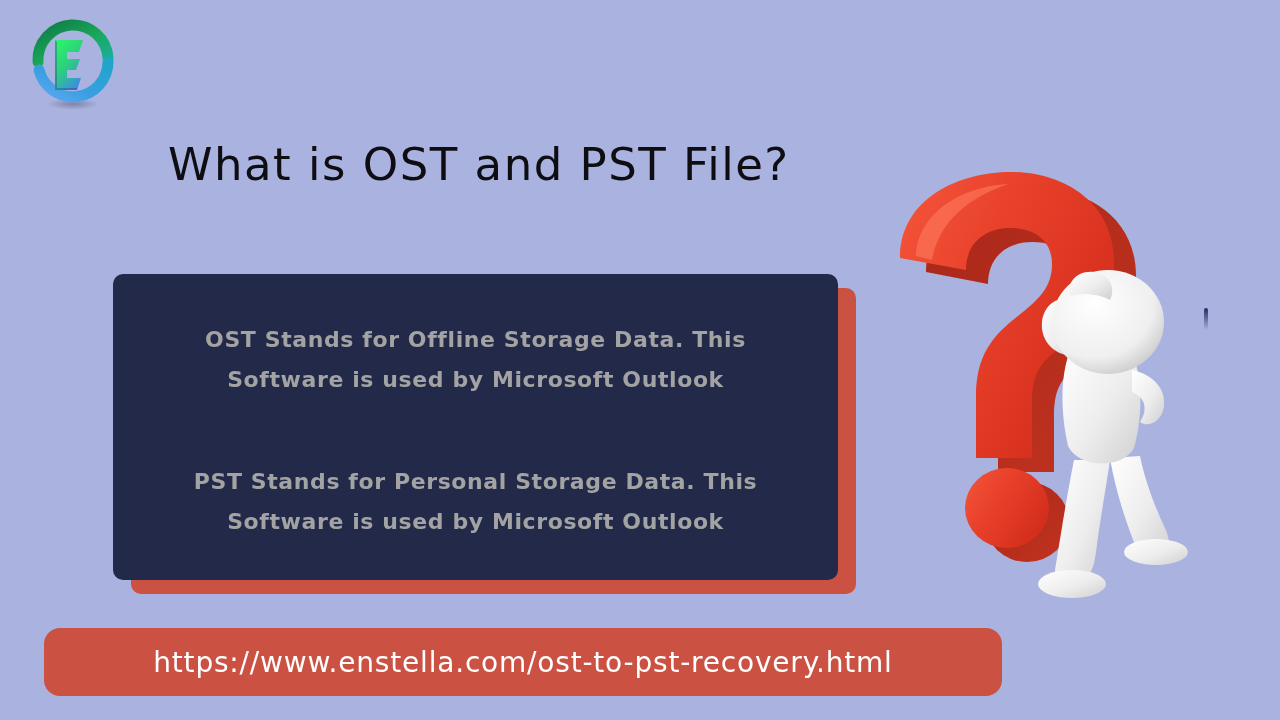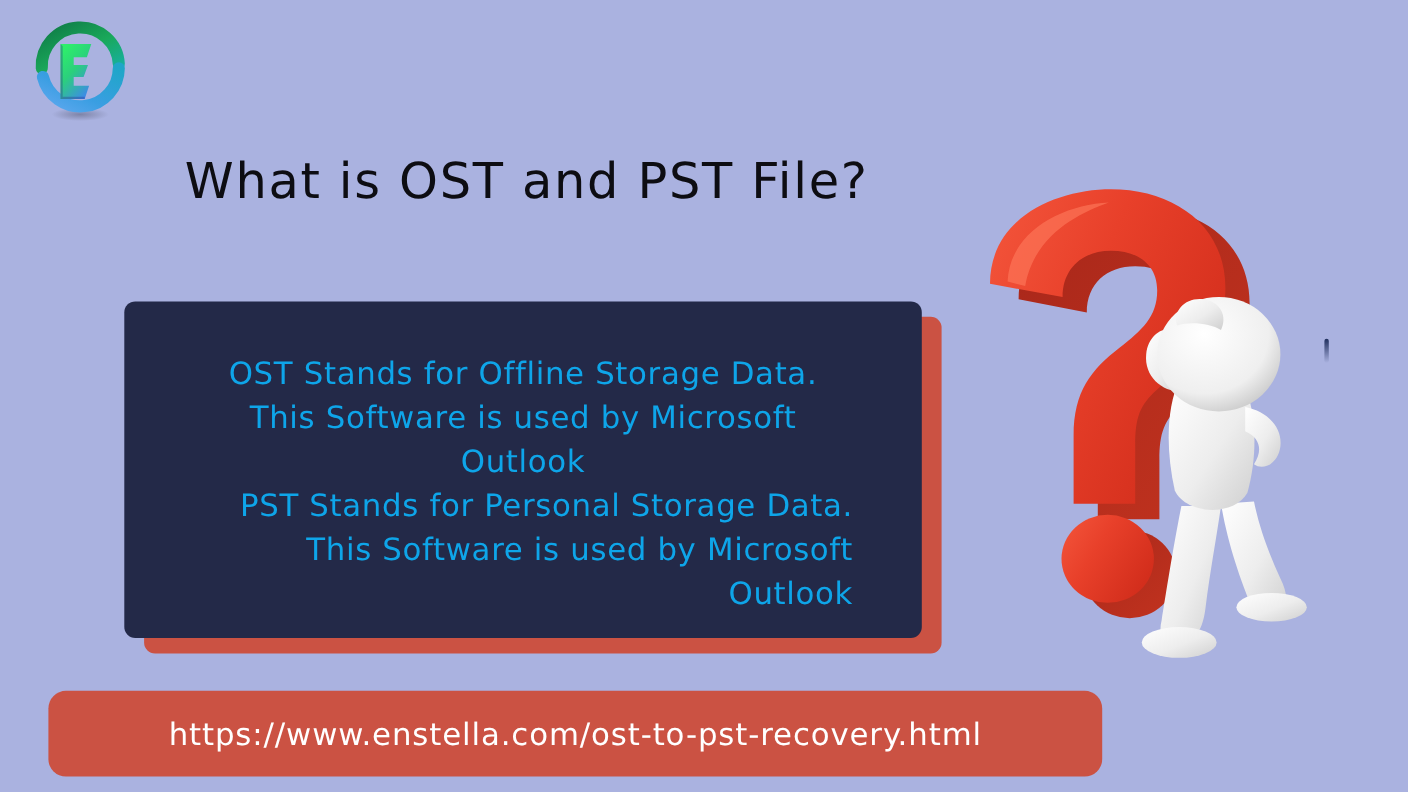--- a/index.html
+++ b/index.html
@@ -94,30 +94,31 @@
     top: 0;
     width: 725px;
     height: 306px;
     box-sizing: border-box;
     padding: 46px 48px 0 48px;
     display: flex;
     flex-direction: column;
     align-items: center;
   }
   .card-paragraph {
-    color: #0ea5e9;
-    font-family: "DejaVu Sans", sans-serif;
-    font-size: 28px;
+    color: #a3a3a3;
+    font-family: "DejaVu Sans", sans-serif;
+    font-size: 22px;
     line-height: 40px;
     text-align: center;
     letter-spacing: 0.6px;
     max-width: 600px;
+    font-weight: bold;
   }
   #card-paragraph-2 {
-    text-align: right;
+    margin-top: 62px;
   }
 
   
   #qmark-illustration {
     position: absolute;
     left: 860px;
     top: 160px;
     width: 360px;
     height: 440px;
   }
@@ -137,21 +138,21 @@
     background: linear-gradient(to bottom, #21305e, rgba(33,48,94,0));
     border-radius: 2px;
   }
 
   
   #url-bar {
     position: absolute;
     left: 44px;
     top: 628px;
     width: 958px;
-    height: 78px;
+    height: 68px;
     background: #cb5243;
     border-radius: 16px;
     display: flex;
     align-items: center;
     justify-content: center;
   }
   #url-text {
     color: #ffffff;
     font-family: "DejaVu Sans", sans-serif;
     font-size: 28px;

